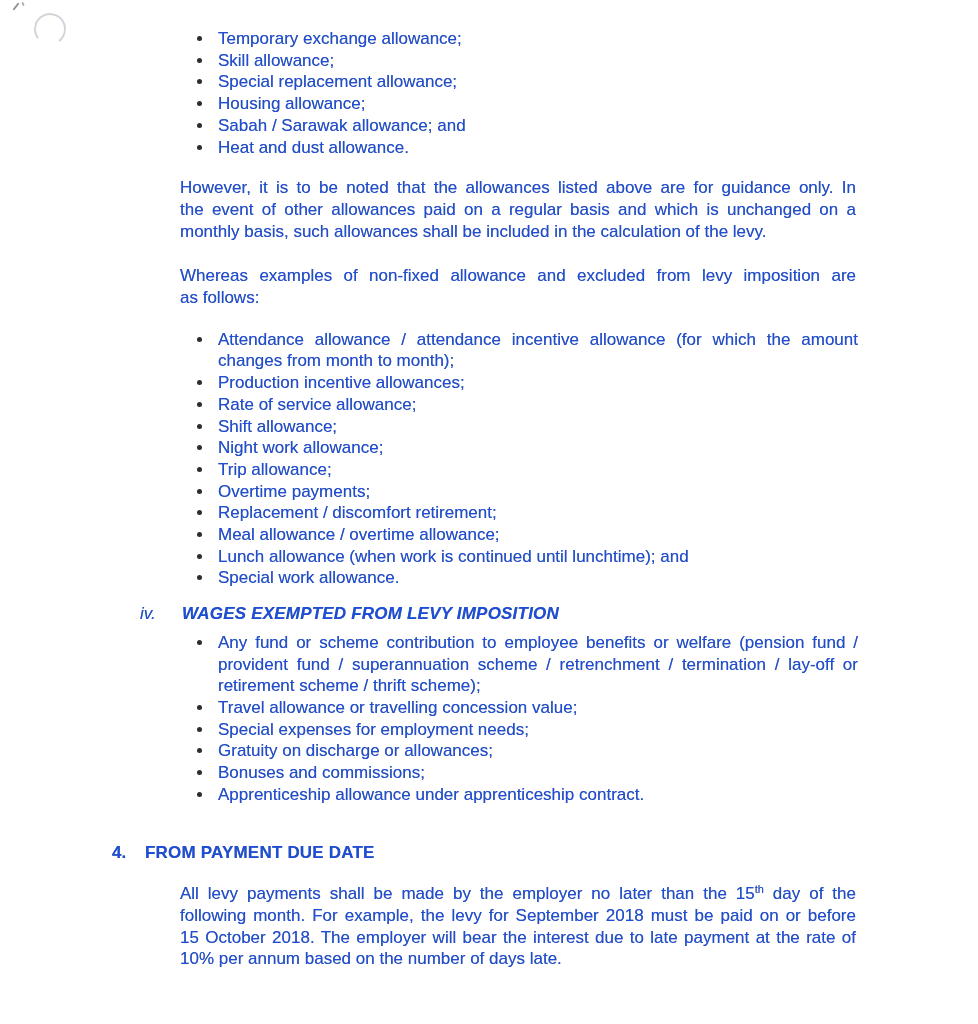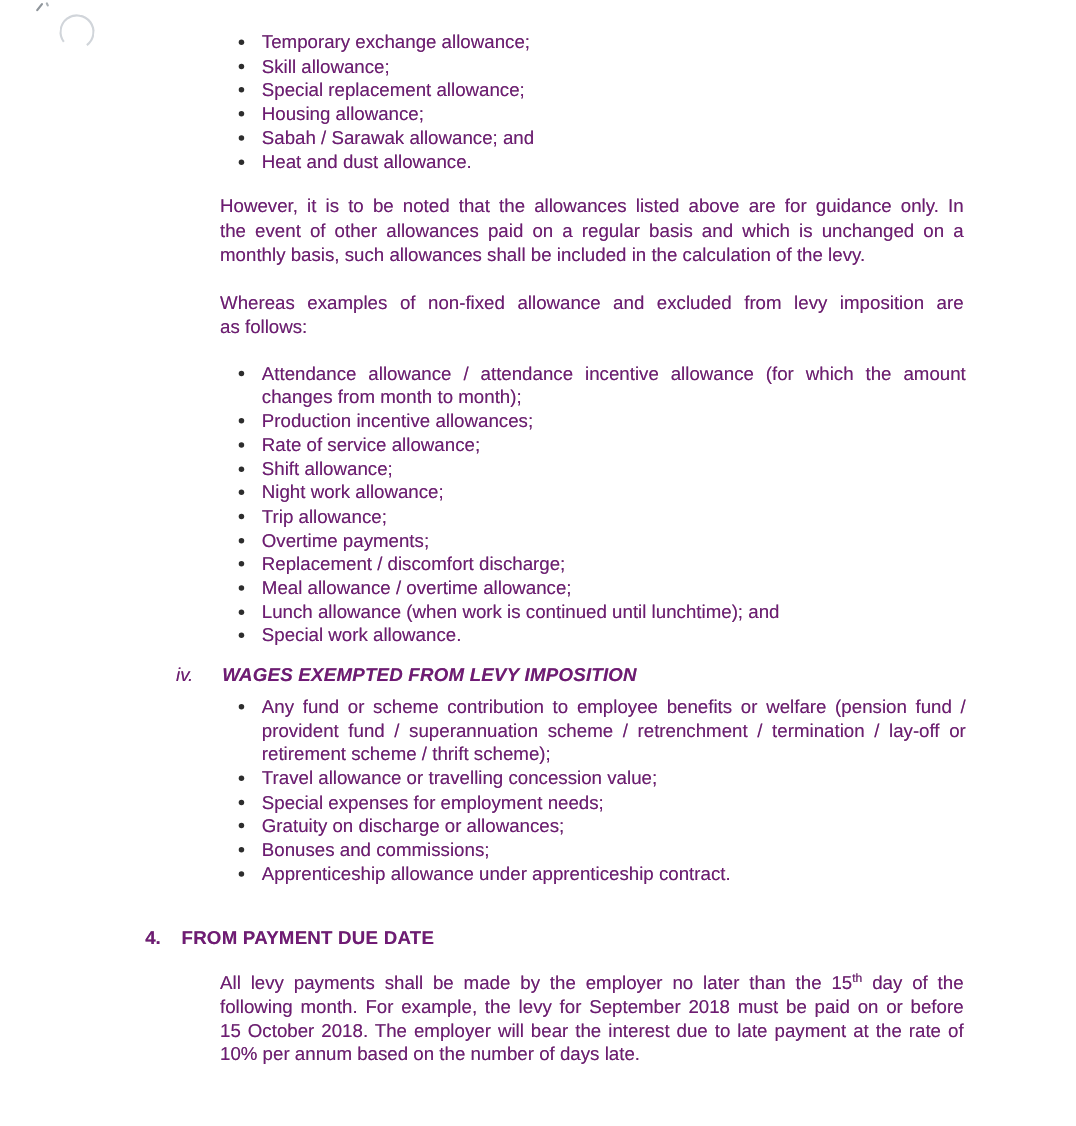--- a/index.html
+++ b/index.html
@@ -7,23 +7,22 @@
 
   .page {
     position: relative;
     width: 864px;
     height: 1024px;
     background: #ffffff;
     overflow: hidden;
     font-family: "Liberation Sans", sans-serif;
     font-size: 17px;
     line-height: 21.7px;
-    color: #701a75;
+    color: #1d4ed8;
     text-shadow: 0 0 0.5px rgba(45,45,45,0.55);
-    margin-left: 20px;
   }
 
   
   .artifact-speck {
     position: absolute; left: 15px; top: 2px;
     width: 2px; height: 9px; border-radius: 1px;
     background: #8f959b; transform: rotate(38deg);
   }
   .artifact-speck-2 {
     position: absolute; left: 22px; top: 2px;
@@ -145,21 +144,21 @@
       <li class="bullet-item">Rate of service allowance;</li>
 
       <li class="bullet-item">Shift allowance;</li>
 
       <li class="bullet-item">Night work allowance;</li>
 
       <li class="bullet-item">Trip allowance;</li>
 
       <li class="bullet-item">Overtime payments;</li>
 
-      <li class="bullet-item">Replacement / discomfort discharge;</li>
+      <li class="bullet-item">Replacement / discomfort retirement;</li>
 
       <li class="bullet-item">Meal allowance / overtime allowance;</li>
 
       <li class="bullet-item">Lunch allowance (when work is continued until lunchtime); and</li>
 
       <li class="bullet-item">Special work allowance.</li>
     </ul>
 
   <div class="heading heading-iv">
     <span class="heading-label">iv.</span>

